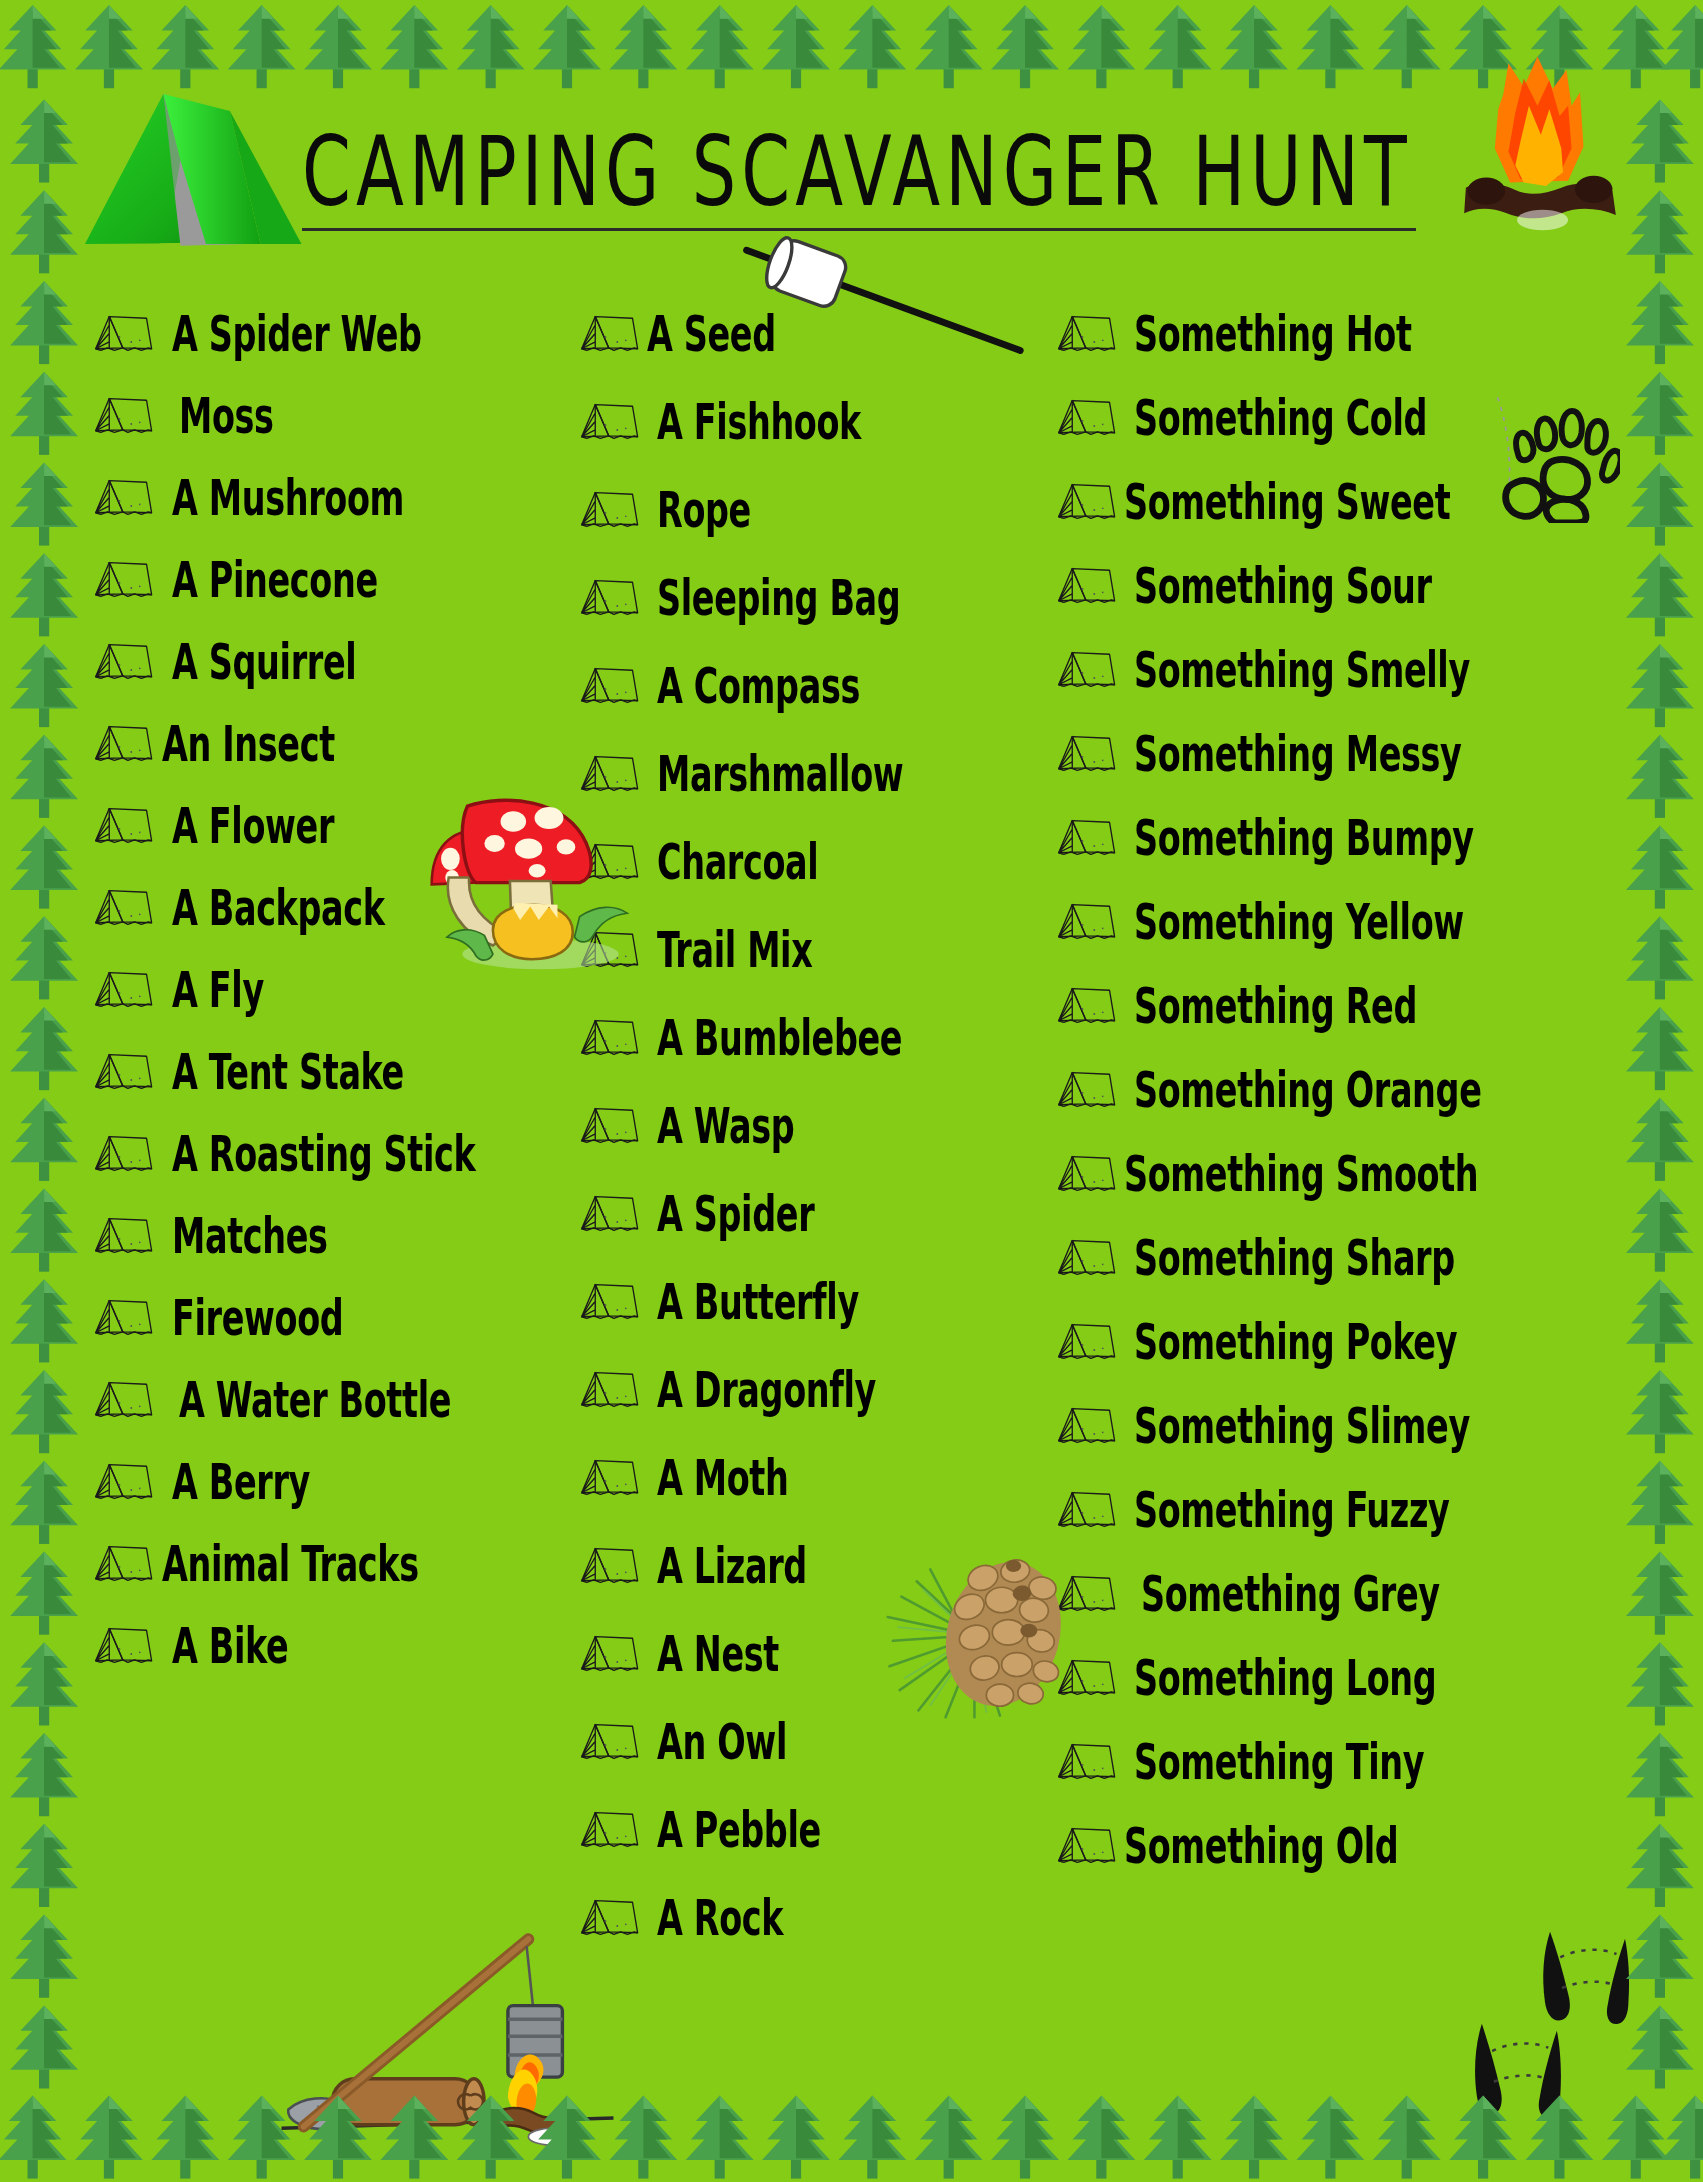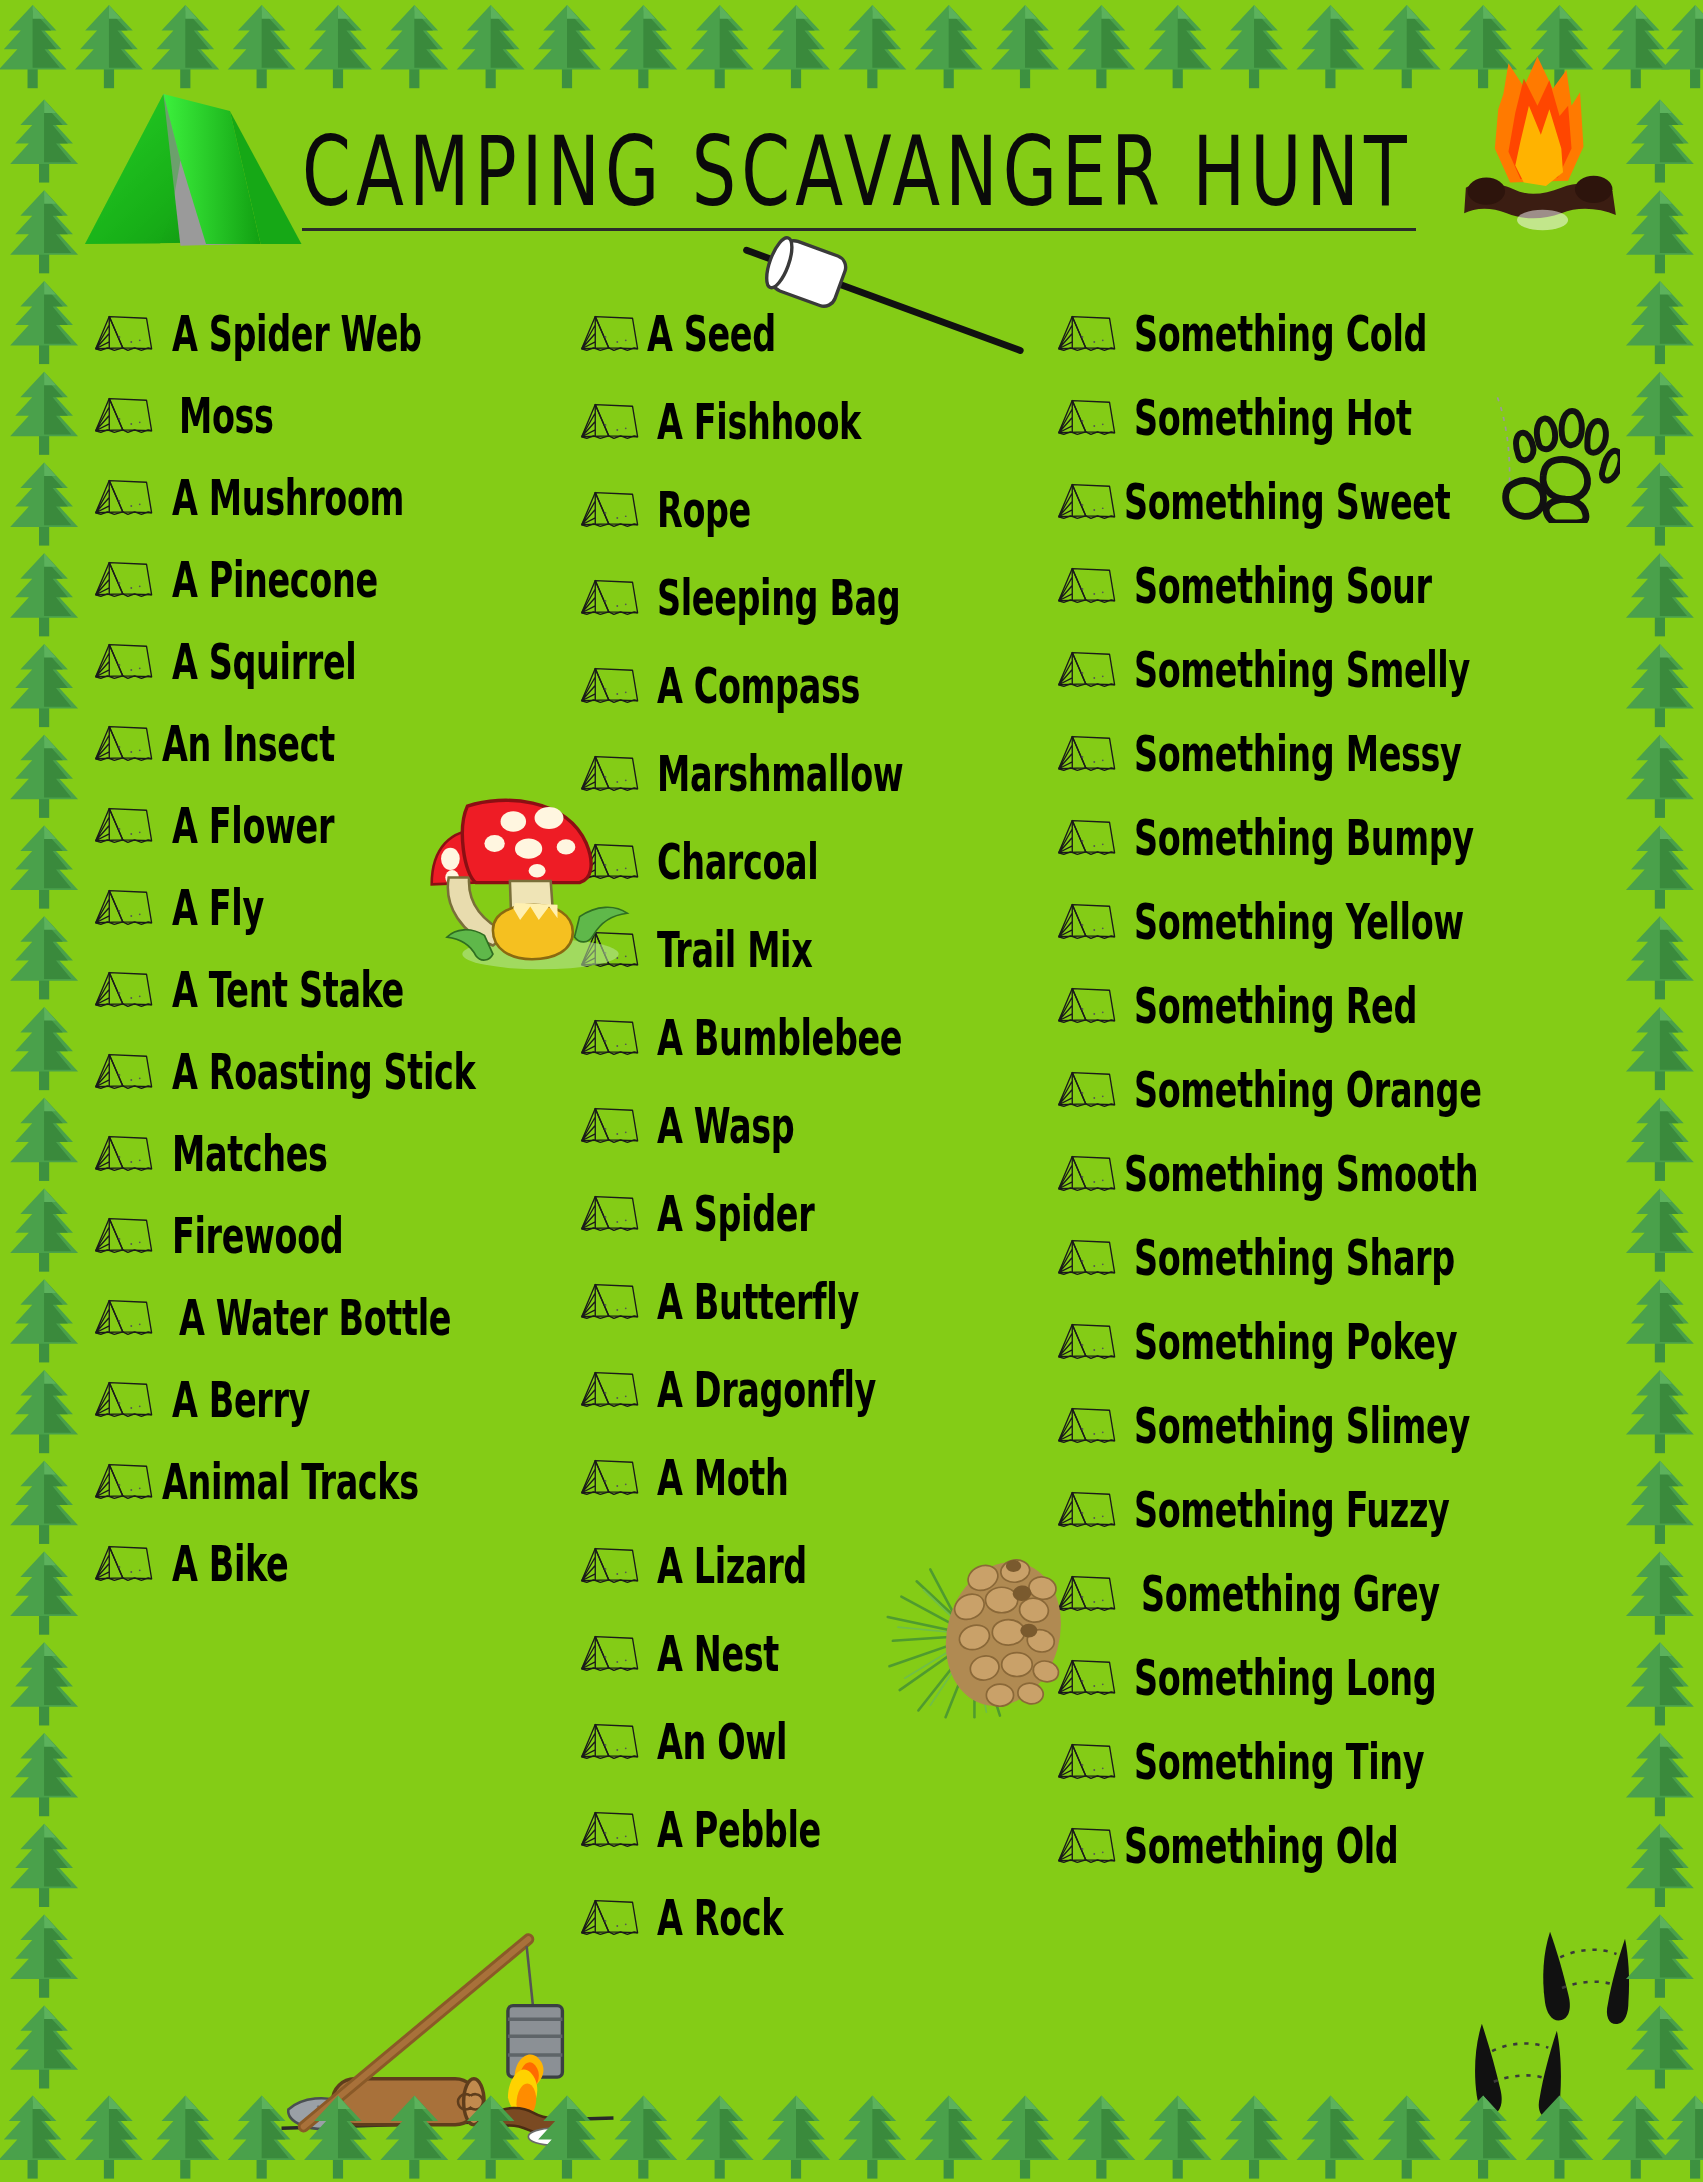--- a/index.html
+++ b/index.html
@@ -651,20 +651,39 @@
                 <path d="M34 41 L40 44 L48 41 L56 44 L64 41 L68 42"></path>
                 <path d="M2 42 L8 44 L16 41 L24 44 L34 41"></path>
               </g>
               <g fill="#555555">
                 <circle cx="30" cy="28" r="1.1"></circle>
                 <circle cx="44" cy="34" r="1.1"></circle>
                 <circle cx="54" cy="32" r="1"></circle>
               </g>
             </svg>
         </span>
+        <span class="item-label indent-sm">A Backpack</span>
+      </div>
+      <div class="hunt-item">
+        <span class="tent-check">
+          <svg width="61" height="41" viewBox="0 0 72 48" xmlns="http://www.w3.org/2000/svg">
+              <g fill="none" stroke="#1a1a1a" stroke-width="1.6" stroke-linejoin="round">
+                <path d="M2 42 L18 4 L34 41 Z"></path>
+                <path d="M18 4 L62 6 L68 42 L34 41 Z"></path>
+                <path d="M2 42 L18 14 M2 42 L18 24 M2 42 L18 34 M18 4 L18 41"></path>
+                <path d="M34 41 L40 44 L48 41 L56 44 L64 41 L68 42"></path>
+                <path d="M2 42 L8 44 L16 41 L24 44 L34 41"></path>
+              </g>
+              <g fill="#555555">
+                <circle cx="30" cy="28" r="1.1"></circle>
+                <circle cx="44" cy="34" r="1.1"></circle>
+                <circle cx="54" cy="32" r="1"></circle>
+              </g>
+            </svg>
+        </span>
         <span class="item-label indent-sm">A Fly</span>
       </div>
       <div class="hunt-item">
         <span class="tent-check">
           <svg width="61" height="41" viewBox="0 0 72 48" xmlns="http://www.w3.org/2000/svg">
               <g fill="none" stroke="#1a1a1a" stroke-width="1.6" stroke-linejoin="round">
                 <path d="M2 42 L18 4 L34 41 Z"></path>
                 <path d="M18 4 L62 6 L68 42 L34 41 Z"></path>
                 <path d="M2 42 L18 14 M2 42 L18 24 M2 42 L18 34 M18 4 L18 41"></path>
                 <path d="M34 41 L40 44 L48 41 L56 44 L64 41 L68 42"></path>
@@ -1189,40 +1208,40 @@
                 <path d="M34 41 L40 44 L48 41 L56 44 L64 41 L68 42"></path>
                 <path d="M2 42 L8 44 L16 41 L24 44 L34 41"></path>
               </g>
               <g fill="#555555">
                 <circle cx="30" cy="28" r="1.1"></circle>
                 <circle cx="44" cy="34" r="1.1"></circle>
                 <circle cx="54" cy="32" r="1"></circle>
               </g>
             </svg>
         </span>
+        <span class="item-label indent-sm">Something Hot</span>
+      </div>
+      <div class="hunt-item">
+        <span class="tent-check">
+          <svg width="61" height="41" viewBox="0 0 72 48" xmlns="http://www.w3.org/2000/svg">
+              <g fill="none" stroke="#1a1a1a" stroke-width="1.6" stroke-linejoin="round">
+                <path d="M2 42 L18 4 L34 41 Z"></path>
+                <path d="M18 4 L62 6 L68 42 L34 41 Z"></path>
+                <path d="M2 42 L18 14 M2 42 L18 24 M2 42 L18 34 M18 4 L18 41"></path>
+                <path d="M34 41 L40 44 L48 41 L56 44 L64 41 L68 42"></path>
+                <path d="M2 42 L8 44 L16 41 L24 44 L34 41"></path>
+              </g>
+              <g fill="#555555">
+                <circle cx="30" cy="28" r="1.1"></circle>
+                <circle cx="44" cy="34" r="1.1"></circle>
+                <circle cx="54" cy="32" r="1"></circle>
+              </g>
+            </svg>
+        </span>
         <span class="item-label indent-sm">Something Cold</span>
-      </div>
-      <div class="hunt-item">
-        <span class="tent-check">
-          <svg width="61" height="41" viewBox="0 0 72 48" xmlns="http://www.w3.org/2000/svg">
-              <g fill="none" stroke="#1a1a1a" stroke-width="1.6" stroke-linejoin="round">
-                <path d="M2 42 L18 4 L34 41 Z"></path>
-                <path d="M18 4 L62 6 L68 42 L34 41 Z"></path>
-                <path d="M2 42 L18 14 M2 42 L18 24 M2 42 L18 34 M18 4 L18 41"></path>
-                <path d="M34 41 L40 44 L48 41 L56 44 L64 41 L68 42"></path>
-                <path d="M2 42 L8 44 L16 41 L24 44 L34 41"></path>
-              </g>
-              <g fill="#555555">
-                <circle cx="30" cy="28" r="1.1"></circle>
-                <circle cx="44" cy="34" r="1.1"></circle>
-                <circle cx="54" cy="32" r="1"></circle>
-              </g>
-            </svg>
-        </span>
-        <span class="item-label indent-sm">Something Hot</span>
       </div>
       <div class="hunt-item">
         <span class="tent-check">
           <svg width="61" height="41" viewBox="0 0 72 48" xmlns="http://www.w3.org/2000/svg">
               <g fill="none" stroke="#1a1a1a" stroke-width="1.6" stroke-linejoin="round">
                 <path d="M2 42 L18 4 L34 41 Z"></path>
                 <path d="M18 4 L62 6 L68 42 L34 41 Z"></path>
                 <path d="M2 42 L18 14 M2 42 L18 24 M2 42 L18 34 M18 4 L18 41"></path>
                 <path d="M34 41 L40 44 L48 41 L56 44 L64 41 L68 42"></path>
                 <path d="M2 42 L8 44 L16 41 L24 44 L34 41"></path>

